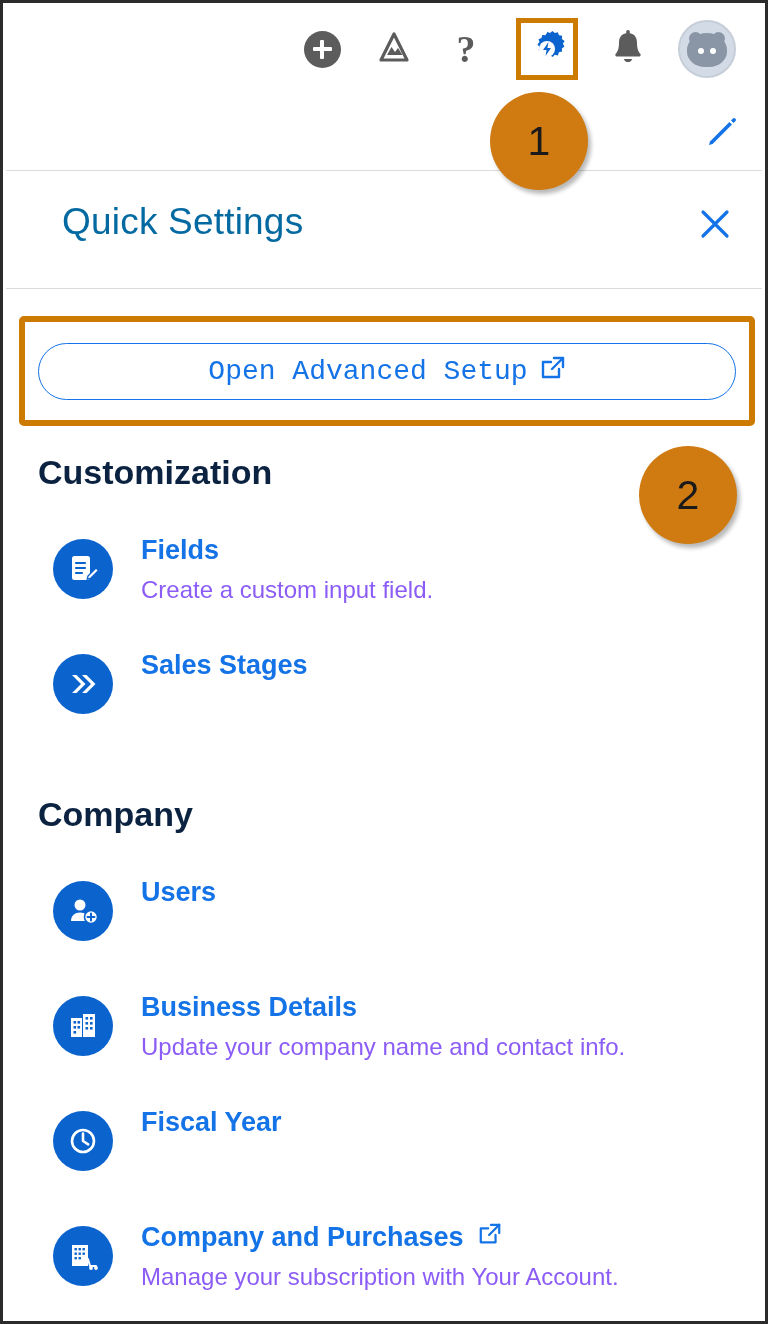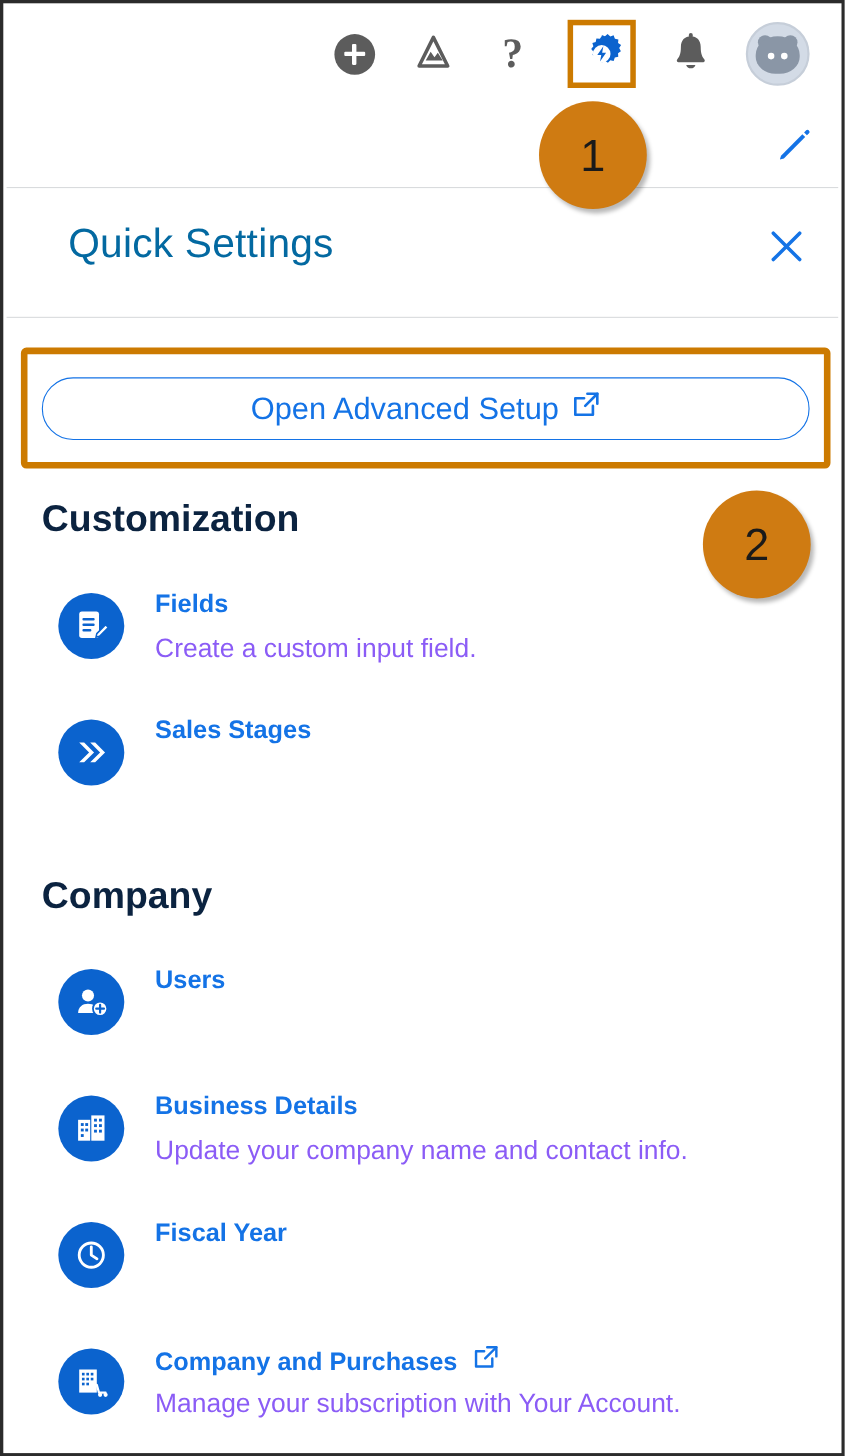--- a/index.html
+++ b/index.html
@@ -205,20 +205,21 @@
     border: 1px solid #1473e6;
     border-radius: 29px;
     background: #ffffff;
     color: #1473e6;
     font-size: 28px;
     display: flex;
     align-items: center;
     justify-content: center;
     gap: 12px;
     box-sizing: border-box;
+    font-family: Liberation Mono, monospace;
   }
 
   .section-title {
     position: absolute;
     left: 35px;
     font-size: 34px;
     font-weight: bold;
     color: #0b2340;
   }
   #sec-customization { top: 450px; }
@@ -239,21 +240,21 @@
     border-radius: 50%;
     background: #0b63ce;
     display: flex;
     align-items: center;
     justify-content: center;
   }
   .item .ititle {
     position: absolute;
     left: 88px;
     top: 4px;
-    font-size: 23px;
+    font-size: 27px;
     font-weight: bold;
     color: #1473e6;
     display: flex;
     align-items: center;
     gap: 14px;
     white-space: nowrap;
   }
   .item .idesc {
     position: absolute;
     left: 88px;

